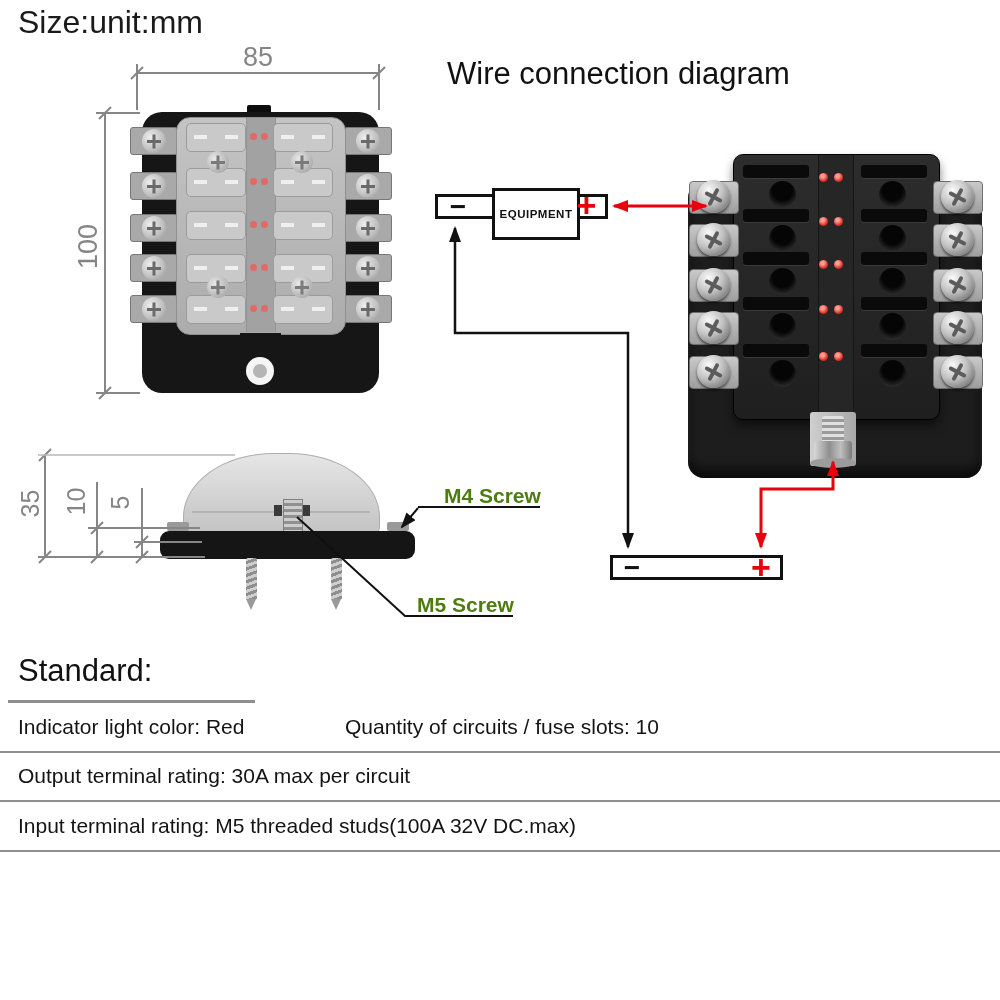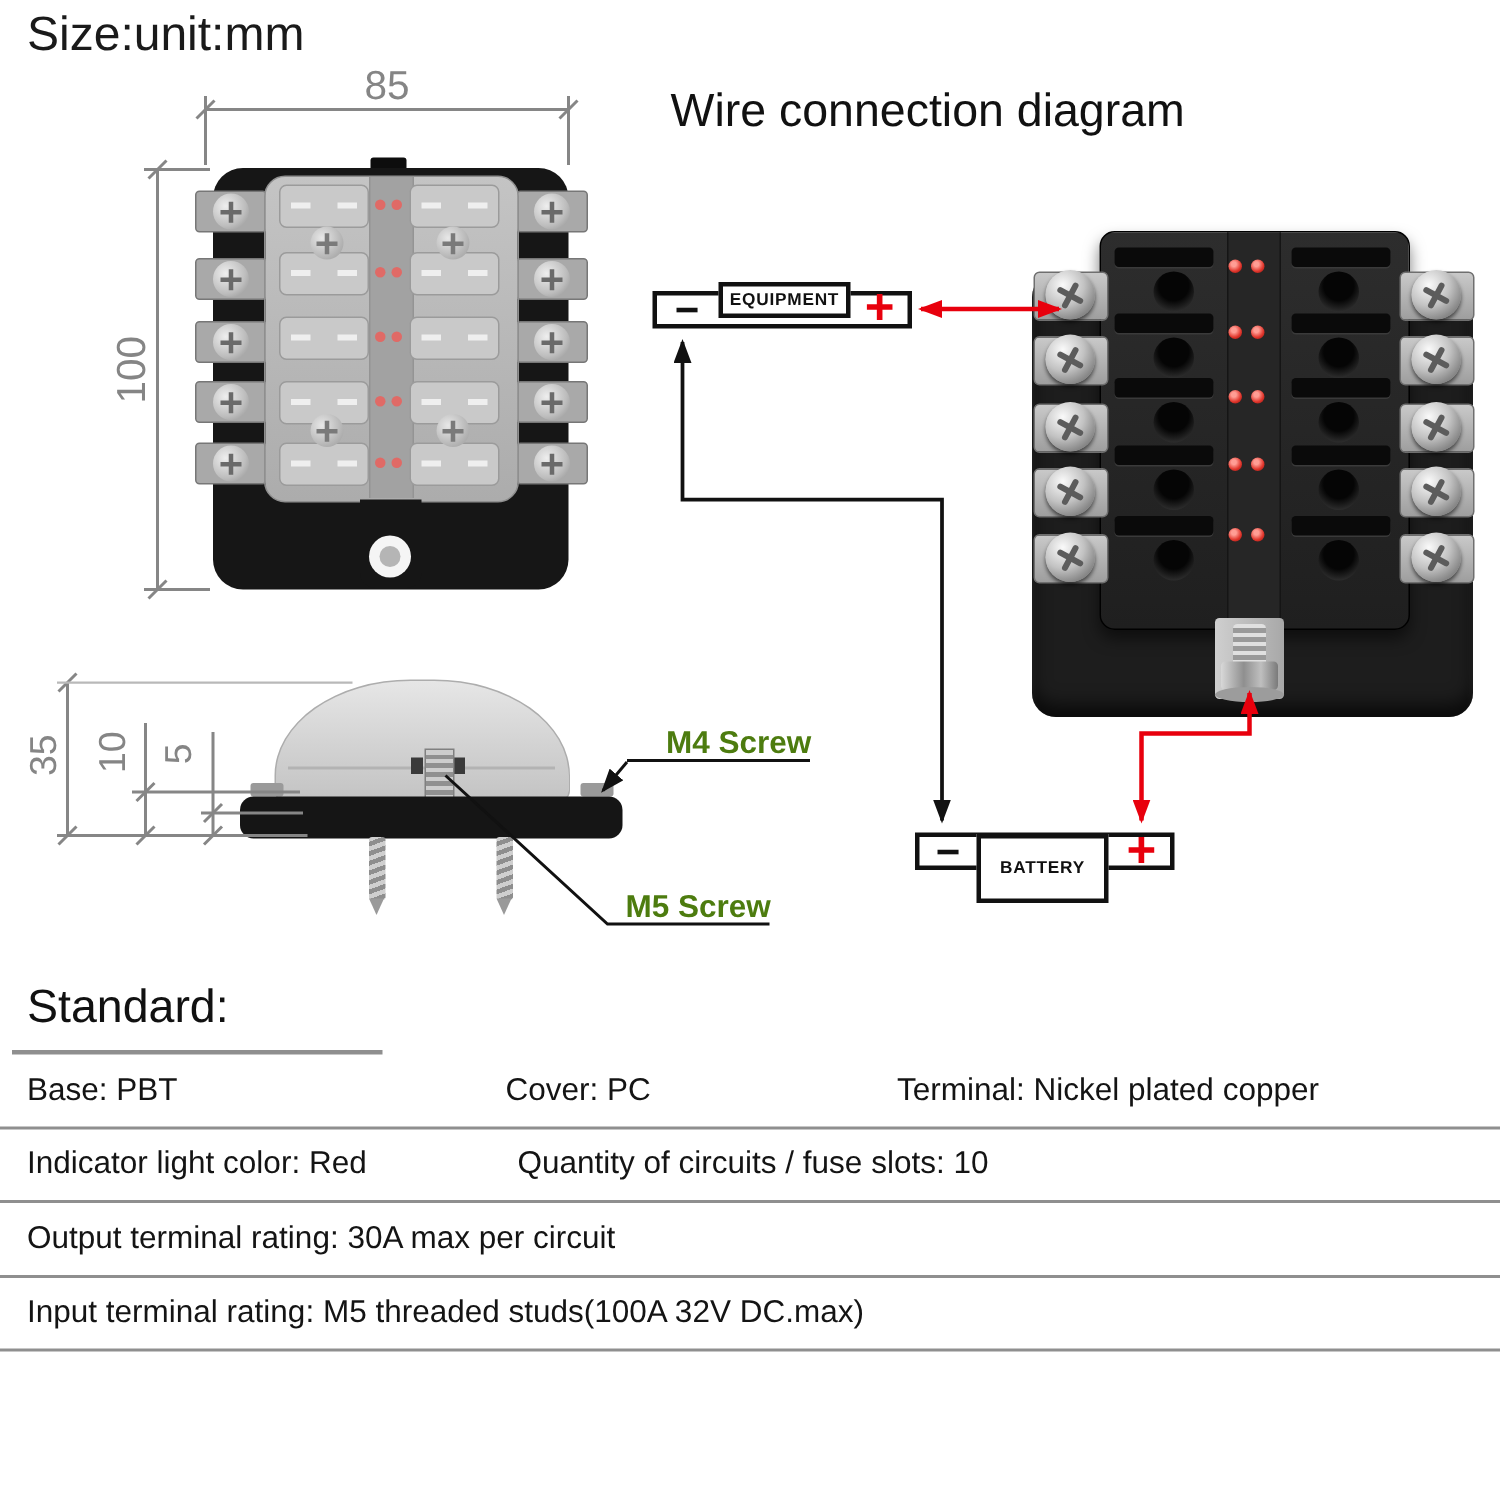--- a/index.html
+++ b/index.html
@@ -120,21 +120,21 @@
   .ph-nut{position:absolute;left:814px;top:441px;width:38px;height:19px;border-radius:3px;
     background:linear-gradient(90deg,#d8d8d8,#8f8f8f 40%,#bfbfbf 70%,#7a7a7a);}
   .ph-washer{position:absolute;left:810px;top:458px;width:46px;height:10px;border-radius:50%;background:#9c9c9c;}
 
   
   .box-wide{position:absolute;box-sizing:border-box;background:#fff;border:3px solid #111;}
   #eq-wide{left:435px;top:194px;width:173px;height:25px;}
   #bat-wide{left:610px;top:555px;width:173px;height:25px;}
   .box-center{position:absolute;box-sizing:border-box;background:#fff;border:3px solid #111;z-index:2;
     display:flex;align-items:center;justify-content:center;font-weight:bold;font-size:11.5px;letter-spacing:.5px;}
-  #eq-center{left:479px;top:188px;width:88px;height:24px;}
+  #eq-center{left:492px;top:188px;width:88px;height:52px;}
   #bat-center{left:651px;top:556px;width:88px;height:46px;}
   .pole{position:absolute;display:flex;align-items:center;justify-content:center;font-weight:bold;z-index:3;}
   .pole.minus{font-size:28px;color:#111;}
   .pole.plus{font-size:34px;color:#e8000d;}
   #eq-minus{left:437px;top:194px;width:42px;height:25px;}
   #eq-plus{left:567px;top:189px;width:39px;height:32px;}
   #bat-minus{left:612px;top:555px;width:40px;height:25px;}
   #bat-plus{left:740px;top:551px;width:42px;height:32px;}
 
   
@@ -344,21 +344,20 @@
     <div class="ph-nut"></div>
     <div class="ph-washer"></div>
   </div>
 
   <div class="box-wide" id="eq-wide"></div>
   <div class="box-center" id="eq-center">EQUIPMENT</div>
   <div class="pole minus" id="eq-minus">−</div>
   <div class="pole plus" id="eq-plus">+</div>
 
   <div class="box-wide" id="bat-wide"></div>
-  <div class="box-center" id="bat-center">BATTERY</div>
   <div class="pole minus" id="bat-minus">−</div>
   <div class="pole plus" id="bat-plus">+</div>
 
   <svg class="overlay" viewBox="0 0 1000 1000">
     <defs>
       <marker id="arrB" markerUnits="userSpaceOnUse" markerWidth="16" markerHeight="12" refX="14" refY="6" orient="auto">
         <path d="M0,0 L16,6 L0,12 Z" fill="#111"></path>
       </marker>
       <marker id="arrBs" markerUnits="userSpaceOnUse" markerWidth="16" markerHeight="12" refX="14" refY="6" orient="auto-start-reverse">
         <path d="M0,0 L16,6 L0,12 Z" fill="#111"></path>
@@ -393,25 +392,20 @@
 
     <path d="M455,228 L455,333 L628,333 L628,547" stroke="#111" stroke-width="2.5" fill="none" marker-start="url(#arrBs)" marker-end="url(#arrB)"></path>
     <line x1="614" y1="206" x2="706" y2="206" stroke="#e8000d" stroke-width="3" marker-start="url(#arrRs)" marker-end="url(#arrR)"></line>
     <path d="M833,462 L833,489 L761,489 L761,547" stroke="#e8000d" stroke-width="3" fill="none" marker-start="url(#arrRs)" marker-end="url(#arrR)"></path>
   </svg>
 
   <div class="mat-heading">Standard:</div>
   <div class="mat-underline"></div>
   <div class="mat">
     <div class="mat-row">
-      <span class="mc p1">Base: PBT</span>
-      <span class="mc p2">Cover: PC</span>
-      <span class="mc p3">Terminal: Nickel plated copper</span>
-    </div>
-    <div class="mat-row">
       <span class="mc p1">Indicator light color: Red</span>
       <span class="mc p2b">Quantity of circuits / fuse slots: 10</span>
     </div>
     <div class="mat-row">
       <span class="mc p1">Output terminal rating: 30A max per circuit</span>
     </div>
     <div class="mat-row">
       <span class="mc p1">Input terminal rating: M5 threaded studs(100A 32V DC.max)</span>
     </div>
   </div>

